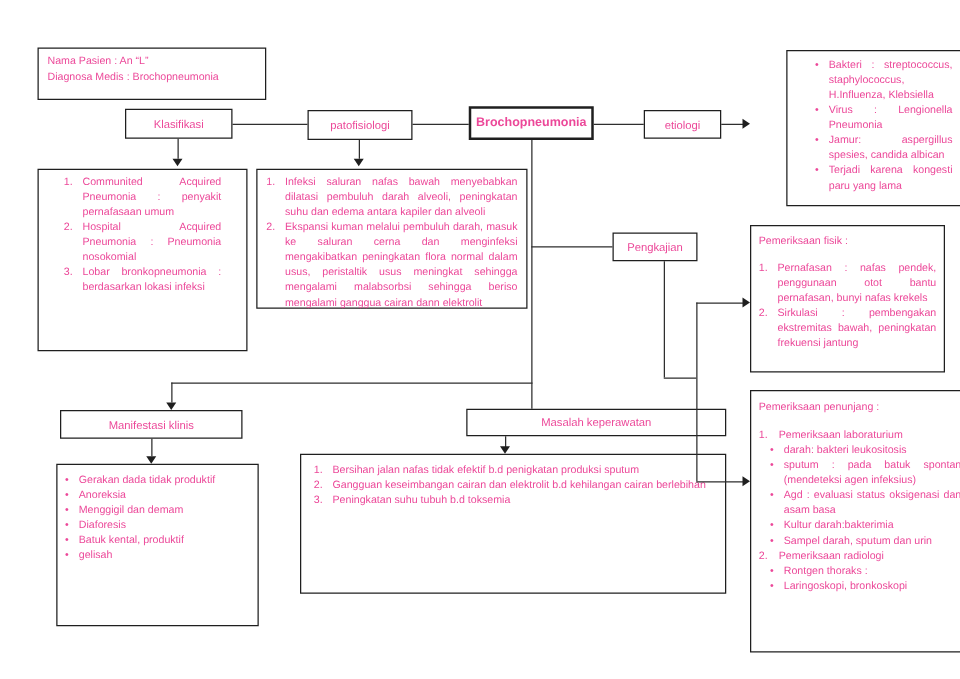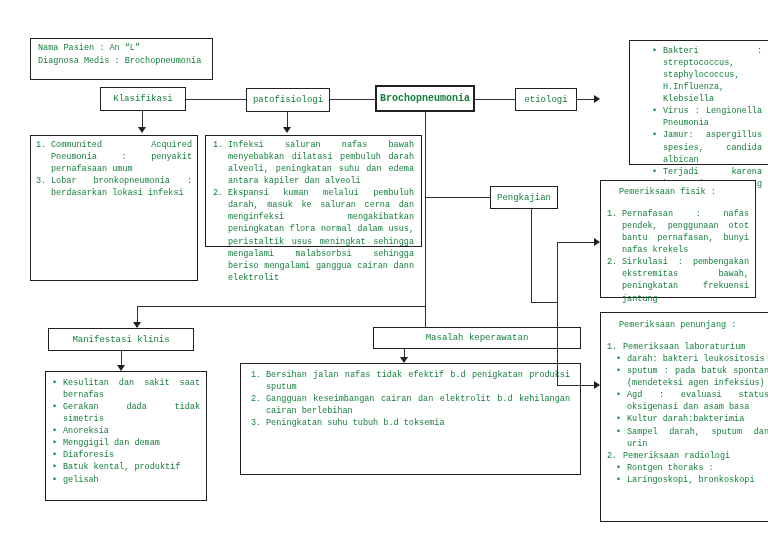--- a/index.html
+++ b/index.html
@@ -1,23 +1,23 @@
 <!DOCTYPE html>
 <html><head>
 <meta charset="utf-8">
 <style>
   html,body{margin:0;padding:0;background:#ffffff;}
   #page{position:relative;width:768px;height:543px;background:#ffffff;
-        font-family:Liberation Mono, monospace;color:#15803d;overflow:hidden;}
+        font-family:Liberation Sans, sans-serif;color:#ec4899;overflow:hidden;}
   .box{position:absolute;border:1px solid #1f1f1f;background:#ffffff;box-sizing:border-box;}
   .hdr{display:flex;align-items:center;justify-content:center;text-align:left;
        font-size:9px;}
   .hdr.bold{font-weight:bold;font-size:10px;border-width:2px;}
-  .content{font-size:8.5px;line-height:1.42;padding:3px 5px;}
-  .title-line{font-size:8.5px;margin-bottom:10px;margin-left:12px;}
+  .content{font-size:8.5px;line-height:1.42;padding:3px 20px;}
+  .title-line{font-size:8.5px;margin-bottom:10px;}
   .li{padding-left:15px;text-indent:-15px;text-align:justify;}
   .li .marker{display:inline-block;width:15px;text-indent:0;}
   .li.bullet{padding-left:11px;text-indent:-11px;}
   .li.bullet .marker{width:11px;}
   .sub{margin-left:9px;}
   .section-label{padding-left:16px;text-indent:-16px;}
   .section-label .marker{display:inline-block;width:16px;text-indent:0;}
   .line{position:absolute;background:#2e2e2e;}
   .arr{position:absolute;width:0;height:0;}
   .arr.down{border-left:4px solid transparent;border-right:4px solid transparent;
@@ -54,20 +54,21 @@
         <div class="li bullet"><span class="marker">•</span><span class="txt">Bakteri : streptococcus, staphylococcus, H.Influenza, Klebsiella</span></div>
         <div class="li bullet"><span class="marker">•</span><span class="txt">Virus : Lengionella Pneumonia</span></div>
         <div class="li bullet"><span class="marker">•</span><span class="txt">Jamur: aspergillus spesies, candida albican</span></div>
         <div class="li bullet"><span class="marker">•</span><span class="txt">Terjadi karena kongesti paru yang lama</span></div>
       </div>
   </div>
 
   <div class="box content" style="left:30px;top:135px;width:168px;height:146px;">
     <div>
         <div class="li"><span class="marker">1.</span><span class="txt">Communited Acquired Pneumonia : penyakit pernafasaan umum</span></div>
+        <div class="li"><span class="marker">2.</span><span class="txt">Hospital Acquired Pneumonia : Pneumonia nosokomial</span></div>
         <div class="li"><span class="marker">3.</span><span class="txt">Lobar bronkopneumonia : berdasarkan lokasi infeksi</span></div>
       </div>
   </div>
 
   <div class="box content" style="left:205px;top:135px;width:217px;height:112px;padding:3px 7px;">
     <div>
         <div class="li"><span class="marker">1.</span><span class="txt">Infeksi saluran nafas bawah menyebabkan dilatasi pembuluh darah alveoli, peningkatan suhu dan edema antara kapiler dan alveoli</span></div>
         <div class="li"><span class="marker">2.</span><span class="txt">Ekspansi kuman melalui pembuluh darah, masuk ke saluran cerna dan menginfeksi mengakibatkan peningkatan flora normal dalam usus, peristaltik usus meningkat sehingga mengalami malabsorbsi sehingga beriso mengalami ganggua cairan dann elektrolit</span></div>
       </div>
   </div>
@@ -103,22 +104,21 @@
         <div class="li bullet"><span class="marker">•</span><span class="txt">Rontgen thoraks :</span></div>
         <div class="li bullet"><span class="marker">•</span><span class="txt">Laringoskopi, bronkoskopi</span></div>
       </div>
   </div>
 
   <div class="box hdr" style="left:48px;top:328px;width:146px;height:23px;">
     <span>Manifestasi klinis</span>
   </div>
   <div class="box content" style="left:45px;top:371px;width:162px;height:130px;padding:5px 6px;">
     <div>
-        <div class="li bullet"><span class="marker">•</span><span class="txt">Kesulitan dan sakit saat bernafas</span></div>
-        <div class="li bullet"><span class="marker">•</span><span class="txt">Gerakan dada tidak simetris</span></div>
+        <div class="li bullet"><span class="marker">•</span><span class="txt">Gerakan dada tidak produktif</span></div>
         <div class="li bullet"><span class="marker">•</span><span class="txt">Anoreksia</span></div>
         <div class="li bullet"><span class="marker">•</span><span class="txt">Menggigil dan demam</span></div>
         <div class="li bullet"><span class="marker">•</span><span class="txt">Diaforesis</span></div>
         <div class="li bullet"><span class="marker">•</span><span class="txt">Batuk kental, produktif</span></div>
         <div class="li bullet"><span class="marker">•</span><span class="txt">gelisah</span></div>
       </div>
   </div>
 
   <div class="box hdr" style="left:332px;top:327px;width:208px;height:22px;margin-left:41px;">
     <span>Masalah keperawatan</span>

